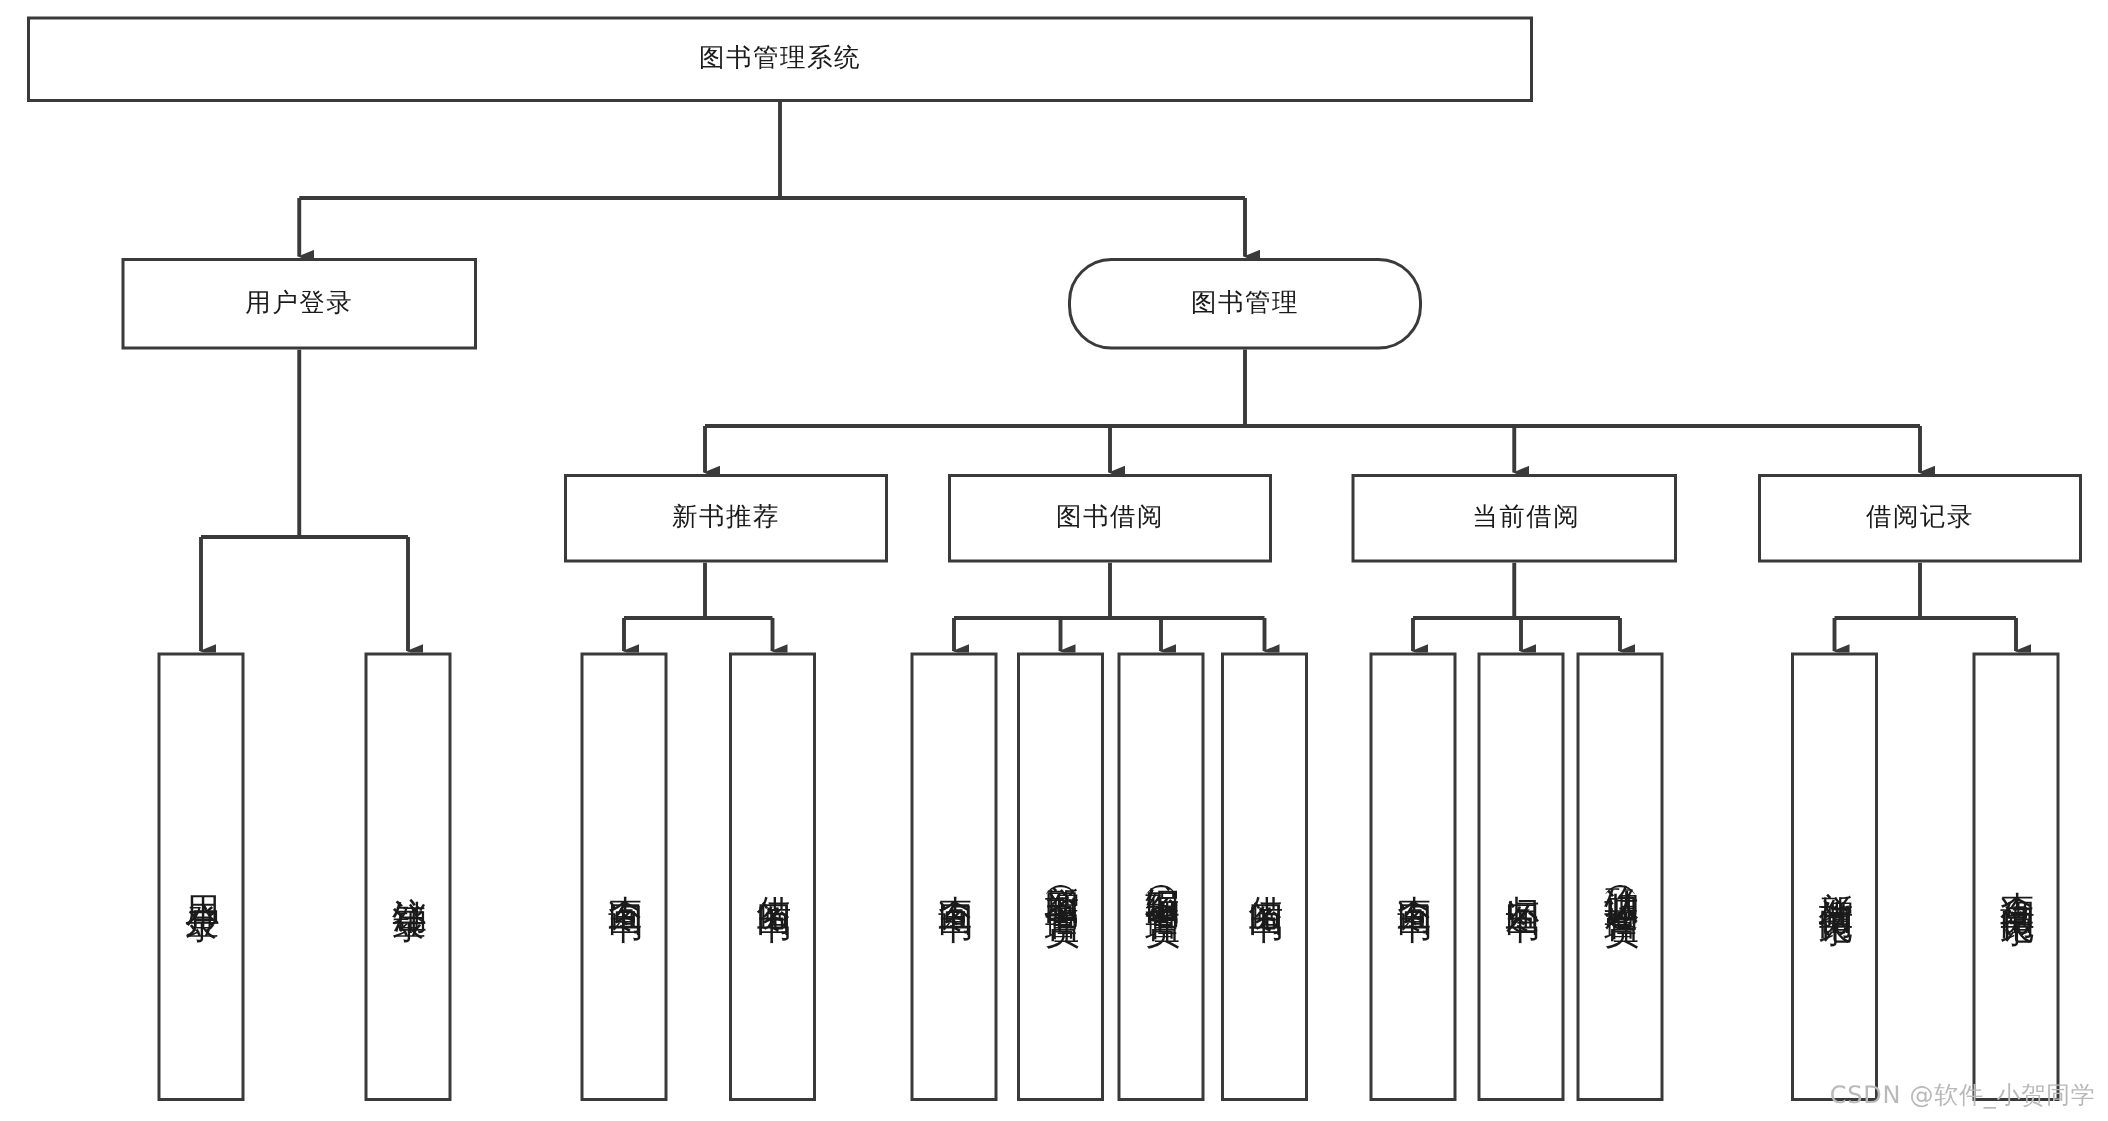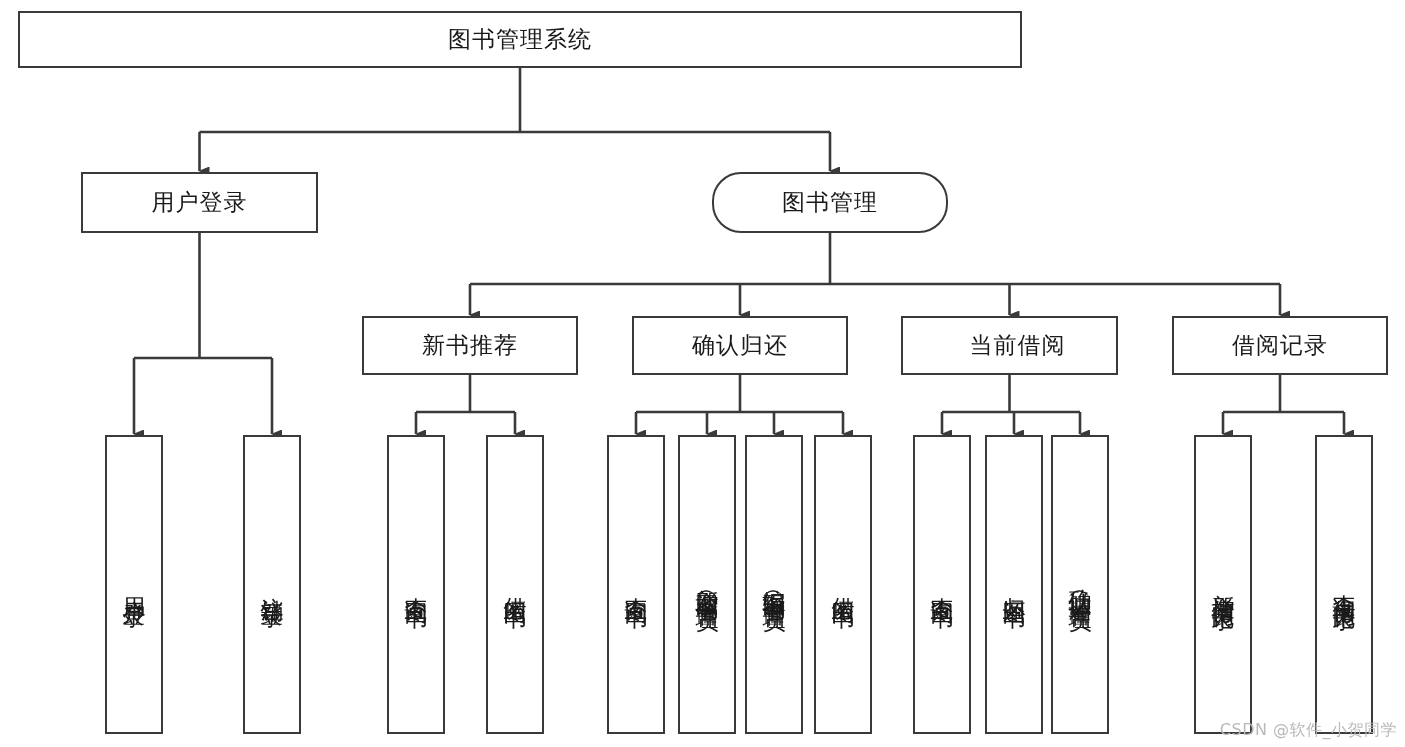--- a/index.html
+++ b/index.html
@@ -30,21 +30,21 @@
     position: absolute;
     box-sizing: border-box;
     background: #ffffff;
     border: 2px solid #3a3a3a;
     display: flex;
     align-items: center;
     justify-content: center;
     color: #1a1a1a;
   }
   .node.horizontal {
-    font-size: 23px;
+    font-size: 17px;
     letter-spacing: 1px;
     line-height: 1.1;
     text-align: center;
   }
   .node.vertical {
     writing-mode: vertical-rl;
     text-orientation: upright;
     font-size: 23px;
     line-height: 1.18;
     letter-spacing: 3px;
@@ -123,25 +123,25 @@
     <span class="label">图书管理系统</span>
   </div>
 
   <div class="node horizontal" style="left: 81px; top: 172px; width: 237px; height: 61px;">
     <span class="label">用户登录</span>
   </div>
   <div class="node horizontal" style="left: 712px; top: 172px; width: 236px; height: 61px; border-radius: 29px;">
     <span class="label">图书管理</span>
   </div>
 
-  <div class="node horizontal" style="left: 362px; top: 316px; width: 216px; height: 59px;">
+  <div class="node horizontal" style="left: 376px; top: 316px; width: 216px; height: 59px;">
     <span class="label">新书推荐</span>
   </div>
   <div class="node horizontal" style="left: 632px; top: 316px; width: 216px; height: 59px;">
-    <span class="label">确认归还</span>
+    <span class="label">图书借阅</span>
   </div>
   <div class="node horizontal" style="left: 901px; top: 316px; width: 217px; height: 59px; padding-left: 16px;">
     <span class="label">当前借阅</span>
   </div>
   <div class="node horizontal" style="left: 1172px; top: 316px; width: 216px; height: 59px;">
     <span class="label">借阅记录</span>
   </div>
 
   <div class="node vertical" style="left: 105px; top: 435px; width: 58px; height: 299px;">
     <span class="label">用户登录</span>

